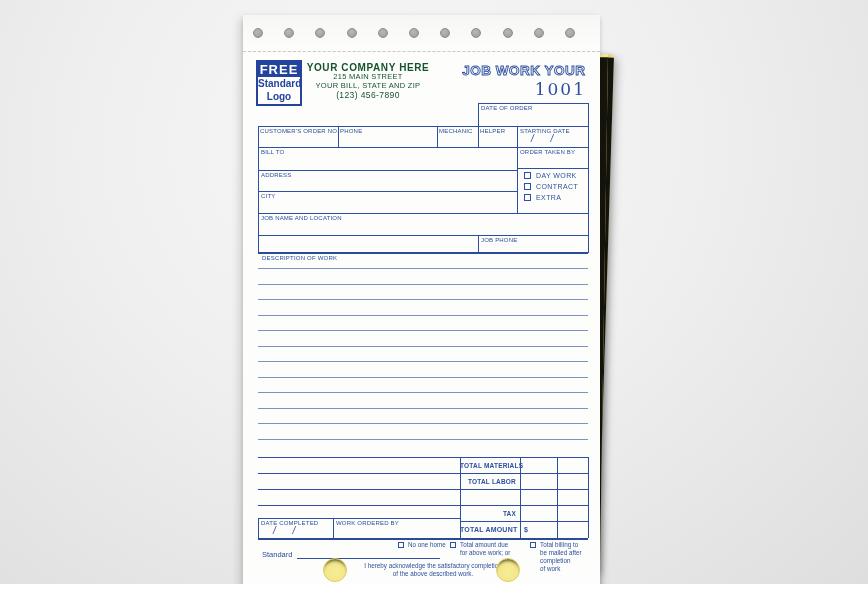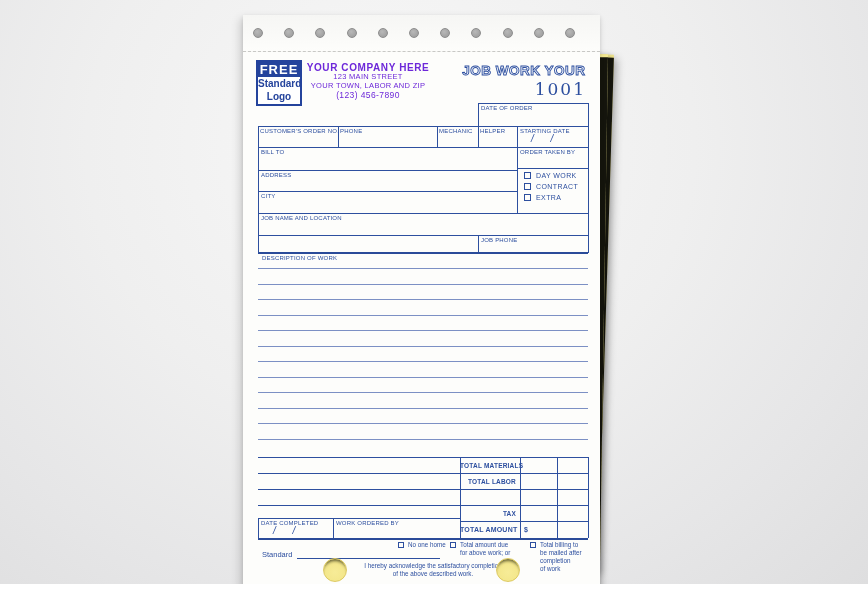--- a/index.html
+++ b/index.html
@@ -25,21 +25,21 @@
   .stub { position:absolute; left:0; top:0; width:357px; height:37px;
     background:linear-gradient(180deg,#f6f6f4,#fdfdfb); border-bottom:1px dashed #c8c8c5; }
   .hole { position:absolute; top:13px; width:10px; height:10px; border-radius:50%;
     background:radial-gradient(circle at 40% 35%, #b8b8b8, #999999); border:1px solid #8d8d8d; }
   
   .logo-box { position:absolute; left:13px; top:45px; width:46px; height:46px;
     border:2px solid #24439c; background:#fff; text-align:center; }
   .logo-free { background:#24439c; color:#fff; font-weight:bold; font-size:13px; letter-spacing:1px; line-height:15px; height:15px; }
   .logo-sub { color:#24439c; font-weight:bold; font-size:10px; line-height:12px; margin-top:1px;
     font-stretch:condensed; }
-  .company { position:absolute; left:58px; top:47px; width:134px; text-align:center; color:#6d28d9; }
+  .company { position:absolute; left:58px; top:47px; width:134px; text-align:center; color:#14532d; }
   .company .name { font-weight:bold; font-size:10px; letter-spacing:0.6px; line-height:11px; }
   .company .addr { font-size:7.5px; line-height:8.5px; letter-spacing:0.3px; }
   .company .phone { font-weight:normal; font-size:8.5px; line-height:10px; letter-spacing:0.4px; }
   .form-title { position:absolute; right:10px; top:48px; width:132px; text-align:center;
     font-weight:800; font-size:13.5px; letter-spacing:0.5px; color:#f4f6fb;
     -webkit-text-stroke:0.9px #2d4f9f; }
   .form-number { position:absolute; right:14px; top:64px; width:120px; text-align:right;
     font-family:"DejaVu Serif", serif; font-size:17px; letter-spacing:2px; color:#2d4f9f; }
   
   .hl { position:absolute; height:1px; background:#2d4f9f; }
@@ -93,22 +93,22 @@
       <div class="hole" style="left:322px"></div>
     </div>
 
     <div class="logo-box">
       <div class="logo-free">FREE</div>
       <div class="logo-sub">Standard</div>
       <div class="logo-sub">Logo</div>
     </div>
     <div class="company">
       <div class="name">YOUR COMPANY HERE</div>
-      <div class="addr">123 MAIN STREET</div>
-      <div class="addr">YOUR TOWN, LABOR AND ZIP</div>
+      <div class="addr">215 MAIN STREET</div>
+      <div class="addr">YOUR BILL, STATE AND ZIP</div>
       <div class="phone">(123) 456-7890</div>
     </div>
     <div class="form-title">JOB WORK YOUR</div>
     <div class="form-number">1001</div>
 
     <div class="hl" style="left:235px; top:88px;  width:110px"></div>
     <div class="lbl" style="left:238px; top:90px">DATE OF ORDER</div>
 
     <div class="hl" style="left:15px;  top:111px; width:330px"></div>
     <div class="hl" style="left:15px;  top:132px; width:330px"></div>

